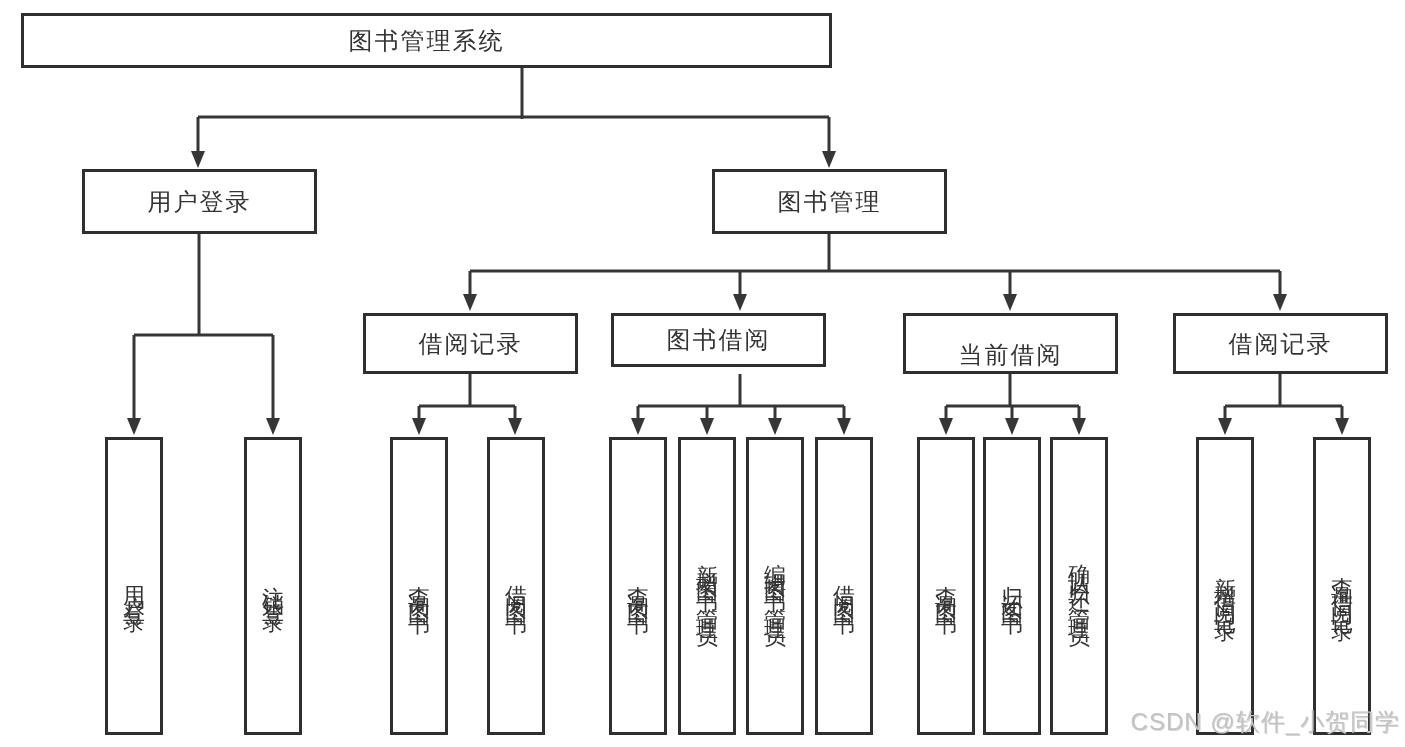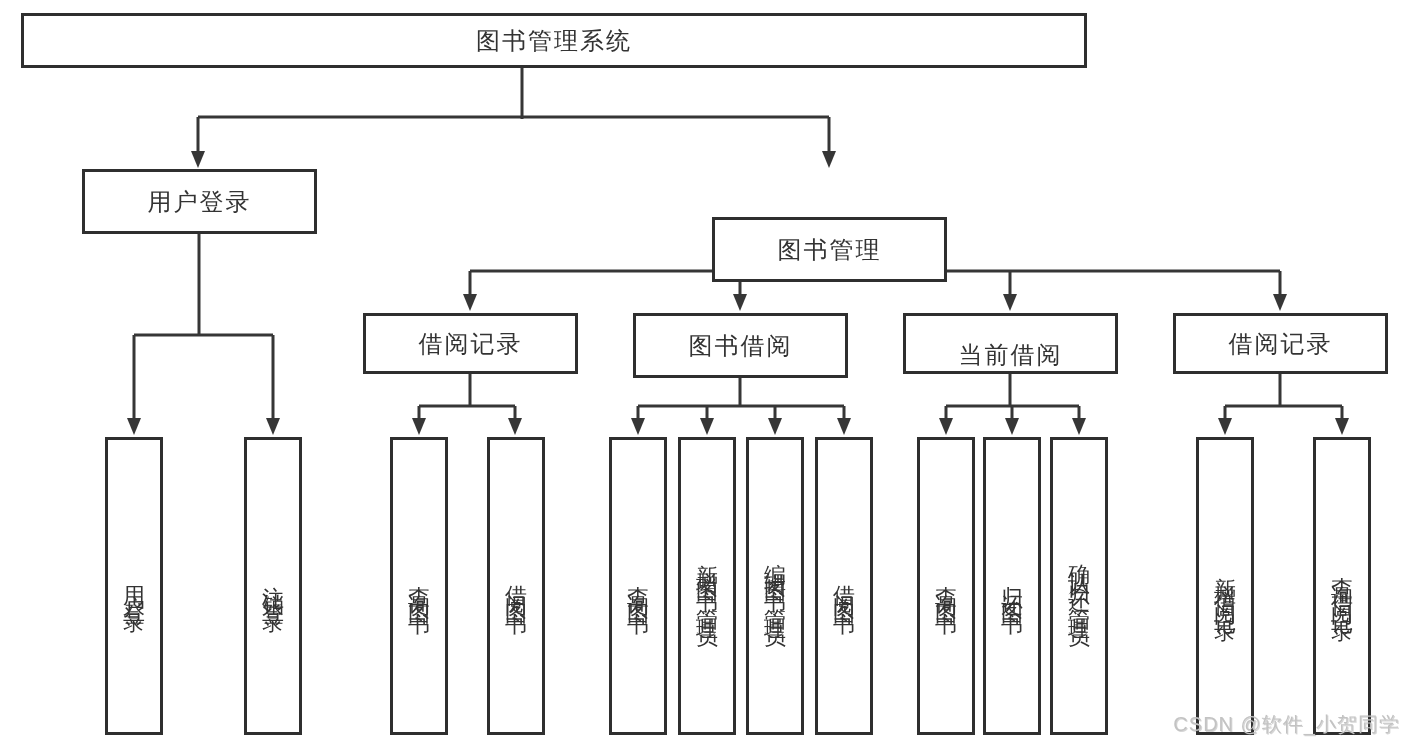--- a/index.html
+++ b/index.html
@@ -55,21 +55,21 @@
     writing-mode: vertical-lr;
     text-orientation: mixed;
     letter-spacing: 9px;
     line-height: 1;
     white-space: nowrap;
   }
   .watermark {
     position: absolute;
     right: 5px;
     bottom: 9px;
-    font-size: 20px;
+    font-size: 24px;
     color: #c3c3c3;
     letter-spacing: 1px;
     z-index: 5;
     text-shadow: 1px 1px 0 rgba(90,90,90,0.25);
   }
 </style>
 </head>
 <body>
 
 <div class="canvas">
@@ -126,35 +126,35 @@
       <polygon points="768,418 782,418 775,435"></polygon>
       <polygon points="837,418 851,418 844,435"></polygon>
       <polygon points="939,418 953,418 946,435"></polygon>
       <polygon points="1005,418 1019,418 1012,435"></polygon>
       <polygon points="1072,418 1086,418 1079,435"></polygon>
       <polygon points="1218,418 1232,418 1225,435"></polygon>
       <polygon points="1335,418 1349,418 1342,435"></polygon>
     </g>
   </svg>
 
-  <div class="hnode" style="left:21px; top:13px; width:1066px; height:55px;">
+  <div class="hnode" style="left:21px; top:13px; width:811px; height:55px;">
     <span>图书管理系统</span>
   </div>
 
   <div class="hnode" style="left:82px; top:169px; width:235px; height:65px;">
     <span>用户登录</span>
   </div>
-  <div class="hnode" style="left:712px; top:169px; width:235px; height:65px;margin-top:48px;">
+  <div class="hnode" style="left:712px; top:169px; width:235px; height:65px;">
     <span>图书管理</span>
   </div>
 
   <div class="hnode" style="left:363px; top:313px; width:215px; height:61px;">
     <span>借阅记录</span>
   </div>
-  <div class="hnode" style="left:633px; top:313px; width:215px; height:65px;">
+  <div class="hnode" style="left:611px; top:313px; width:215px; height:54px;">
     <span>图书借阅</span>
   </div>
   <div class="hnode" style="left:903px; top:313px; width:215px; height:61px;align-items:flex-end;">
     <span>当前借阅</span>
   </div>
   <div class="hnode" style="left:1173px; top:313px; width:215px; height:61px;">
     <span>借阅记录</span>
   </div>
 
   <div class="vnode" style="left:105px;">

